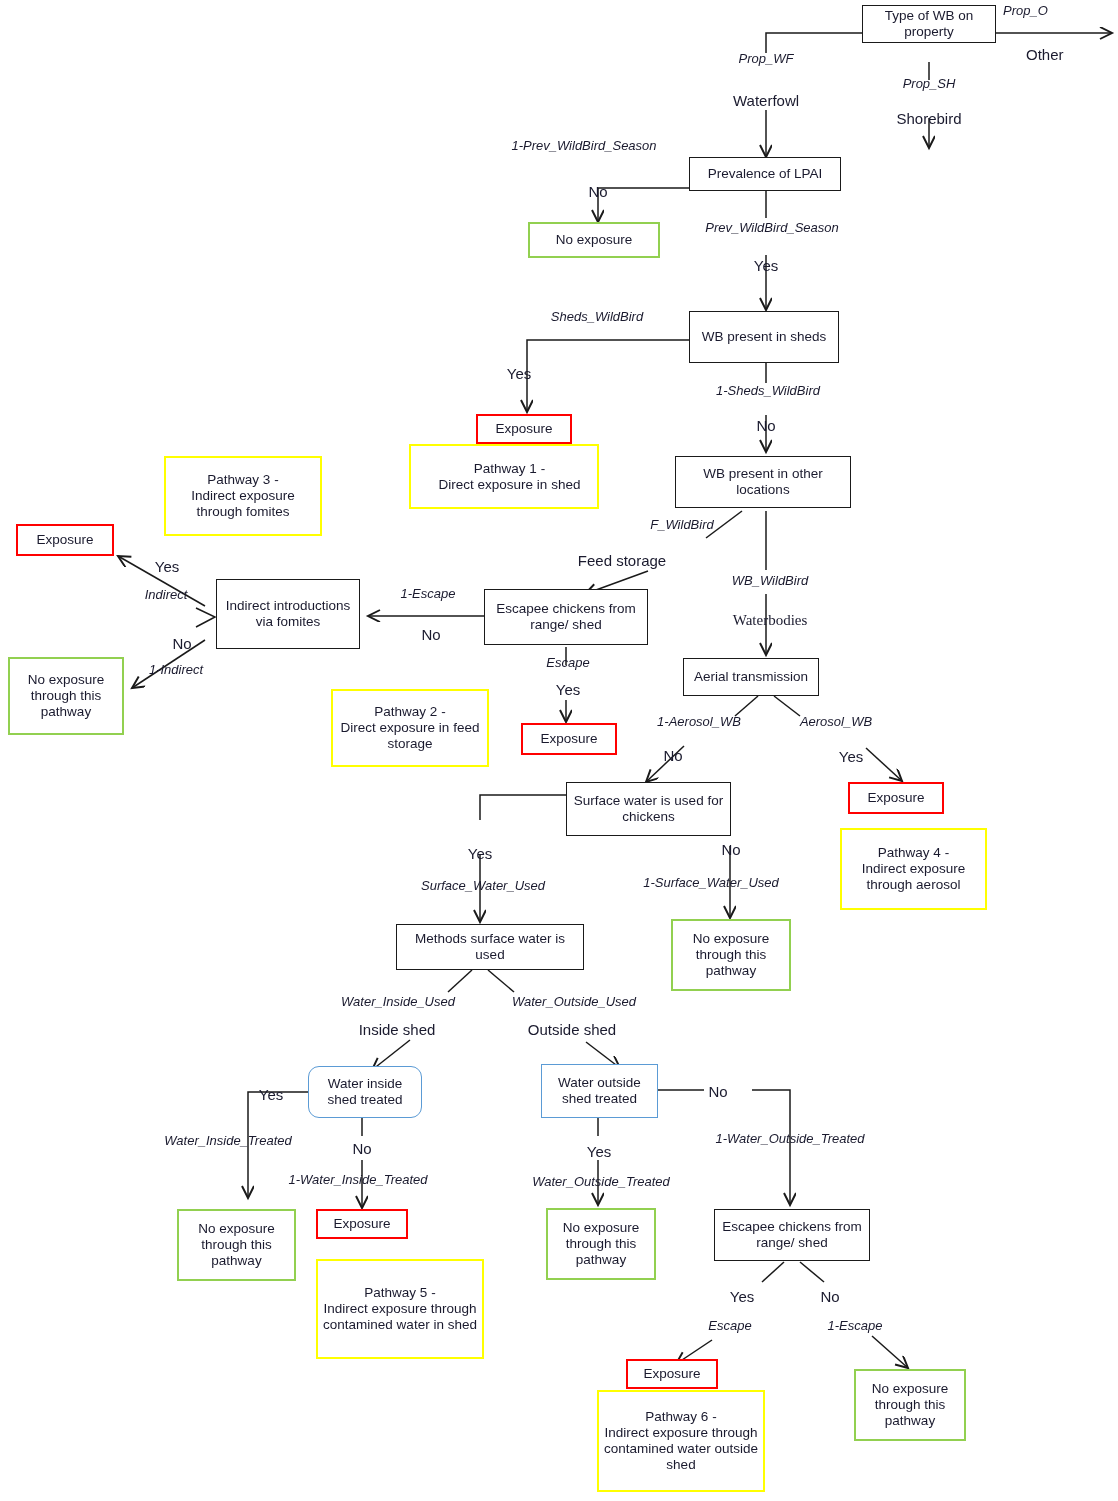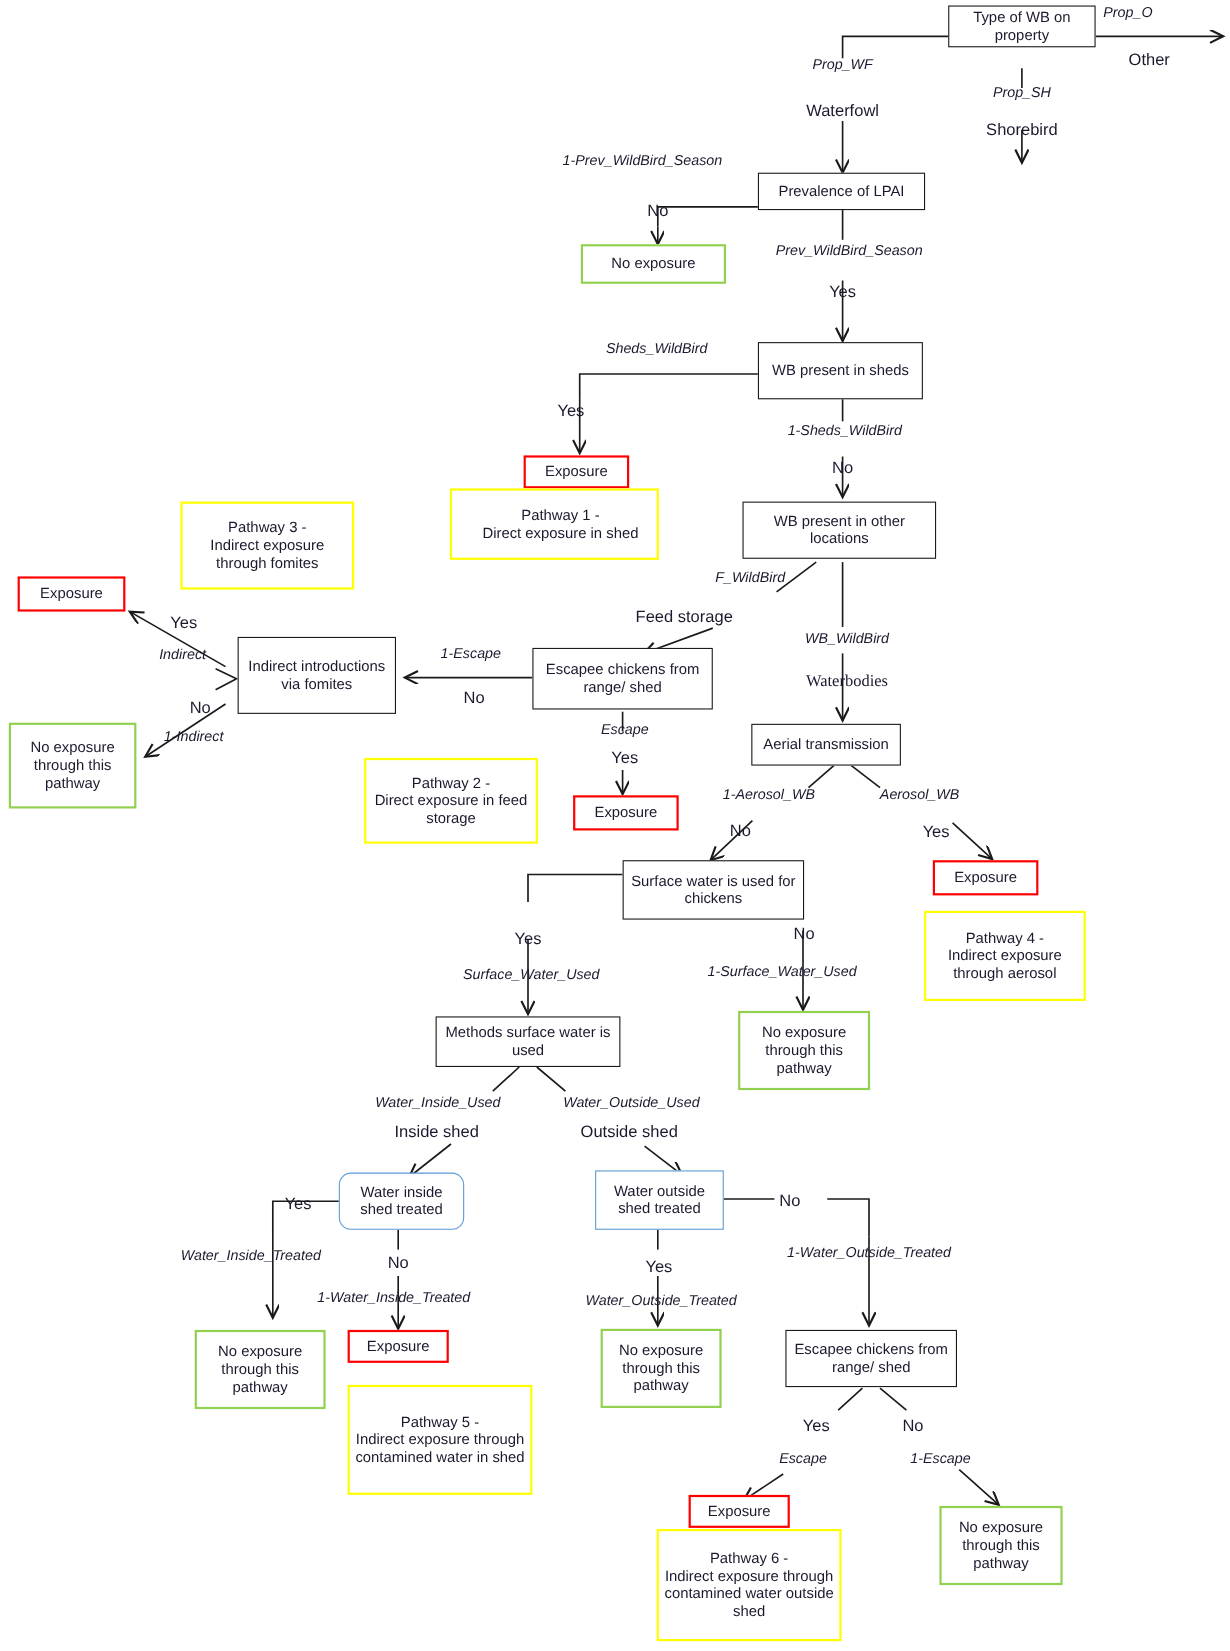--- a/index.html
+++ b/index.html
@@ -198,21 +198,21 @@
   </div>
 
   <div class="node n-black" style="left:566px;top:782px;width:165px;height:54px;">
     <span>Surface water is used for chickens</span>
   </div>
 
   <div class="node n-green" style="left:671px;top:919px;width:120px;height:72px;">
     <span>No exposure through this pathway</span>
   </div>
 
-  <div class="node n-black" style="left:396px;top:924px;width:168px;height:46px;justify-content:center;">
+  <div class="node n-black" style="left:396px;top:924px;width:188px;height:46px;justify-content:center;">
     <span>Methods surface water is used</span>
   </div>
 
   <div class="node n-blue" style="left:308px;top:1066px;width:114px;height:52px;border-radius:11px;">
     <span>Water inside shed treated</span>
   </div>
 
   <div class="node n-blue" style="left:541px;top:1064px;width:117px;height:54px;">
     <span>Water outside shed treated</span>
   </div>

